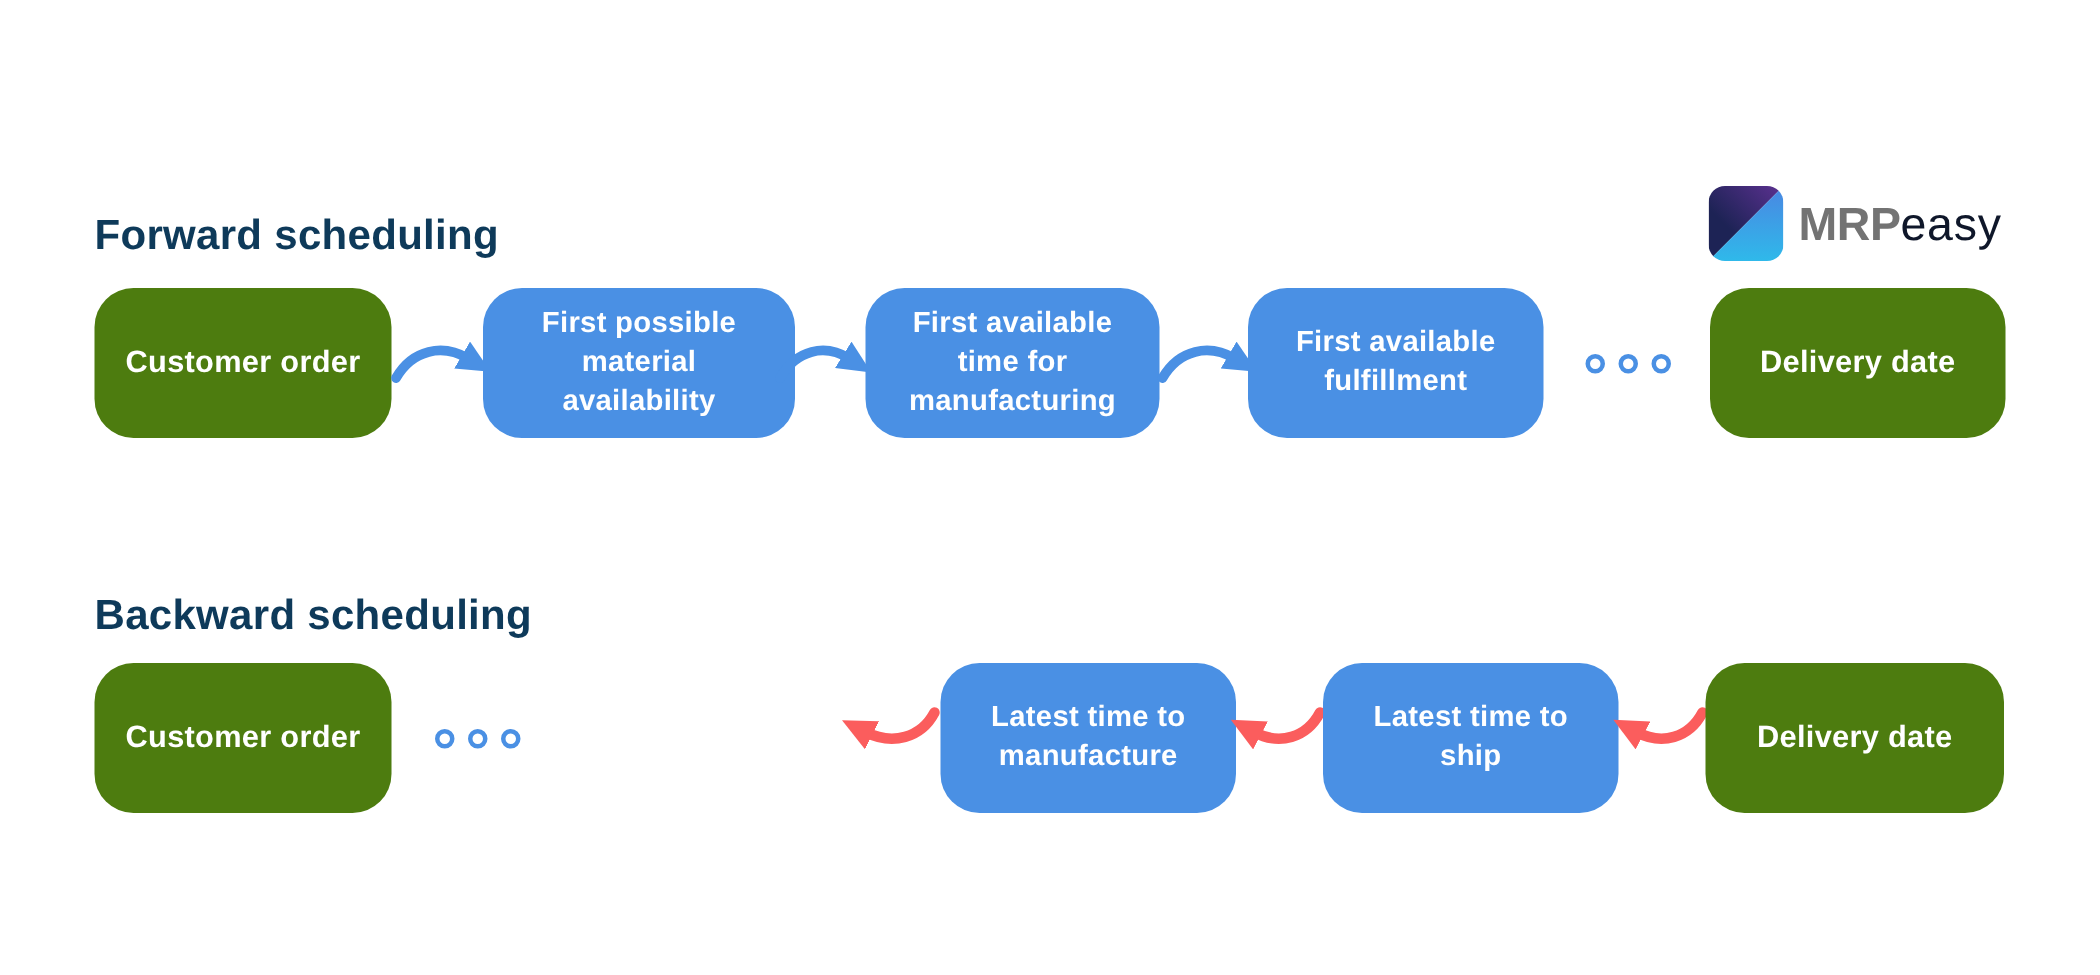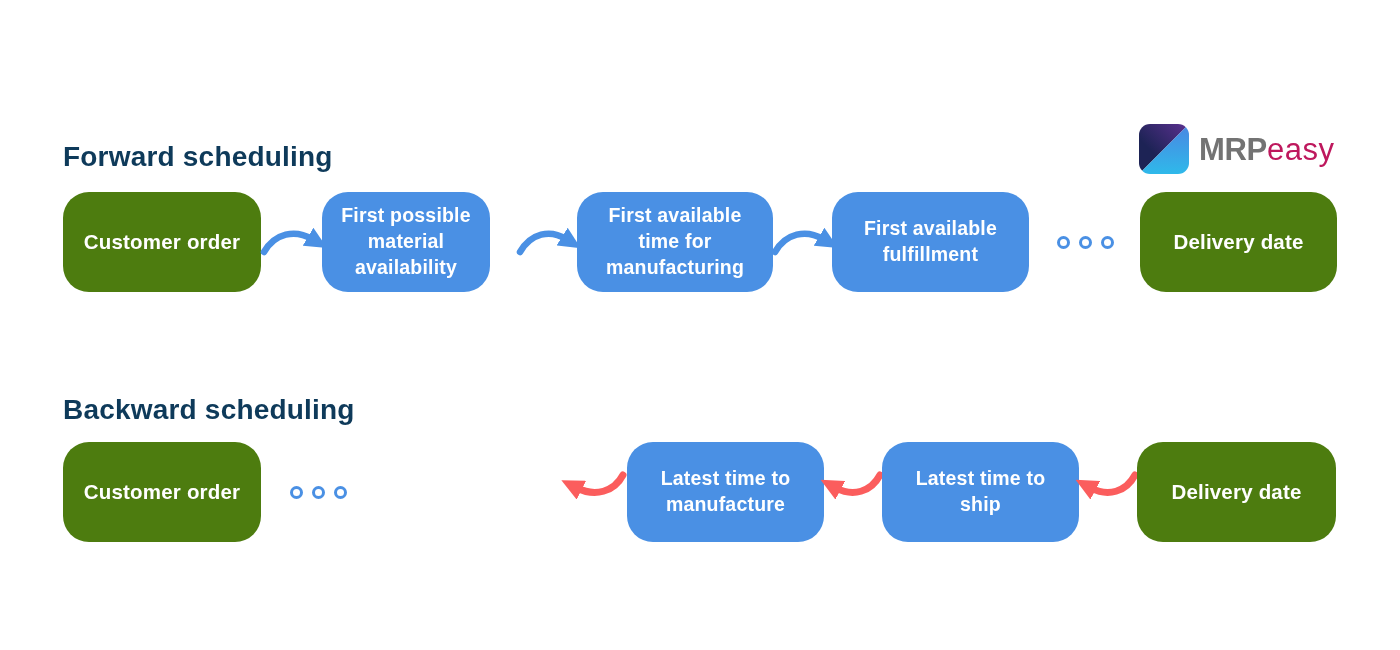--- a/index.html
+++ b/index.html
@@ -74,21 +74,21 @@
     flex: 0 0 auto;
   }
   .logo-mark svg { display: block; width: 50px; height: 50px; }
   .logo-word {
     font-size: 31px;
     line-height: 1;
     letter-spacing: -0.3px;
     white-space: nowrap;
   }
   .logo-word .bold { font-weight: 700; color: #737373; }
-  .logo-word .light { font-weight: 400; color: #be185d; letter-spacing: 0.5px; }
+  .logo-word .light { font-weight: 400; color: #0f172a; letter-spacing: 0.5px; }
 
   .defs-holder { position: absolute; width: 0; height: 0; overflow: hidden; }
 </style>
 </head>
 <body>
 
 <svg class="defs-holder" aria-hidden="true">
   <defs>
     <marker id="ah-blue" markerWidth="3.4" markerHeight="3.2" refX="0.7" refY="1.6" orient="auto">
       <path d="M0,0 L3.4,1.6 L0,3.2 Z" fill="#4a90e4"></path>
@@ -106,21 +106,21 @@
   <div class="node dark" style="left:63px; top:180px; width:198px;">
     <span>Customer order</span>
   </div>
 
   <div class="arrow" style="left:258px; top:206px; width:71px; height:46px;">
     <svg viewBox="0 0 71 46">
       <path d="M6 34 C 17 15, 37 11, 54 21" fill="none" stroke="#4a90e4" stroke-width="6.5" stroke-linecap="round" marker-end="url(#ah-blue)"></path>
     </svg>
   </div>
 
-  <div class="node blue" style="left:322px; top:180px; width:168px;">
+  <div class="node blue" style="left:322px; top:180px; width:208px;">
     <span>First possible material availability</span>
   </div>
 
   <div class="arrow" style="left:514px; top:206px; width:69px; height:46px;">
     <svg viewBox="0 0 69 46">
       <path d="M6 34 C 17 15, 36 11, 52 21" fill="none" stroke="#4a90e4" stroke-width="6.5" stroke-linecap="round" marker-end="url(#ah-blue)"></path>
     </svg>
   </div>
 
   <div class="node blue" style="left:577px; top:180px; width:196px;justify-content:center;">

